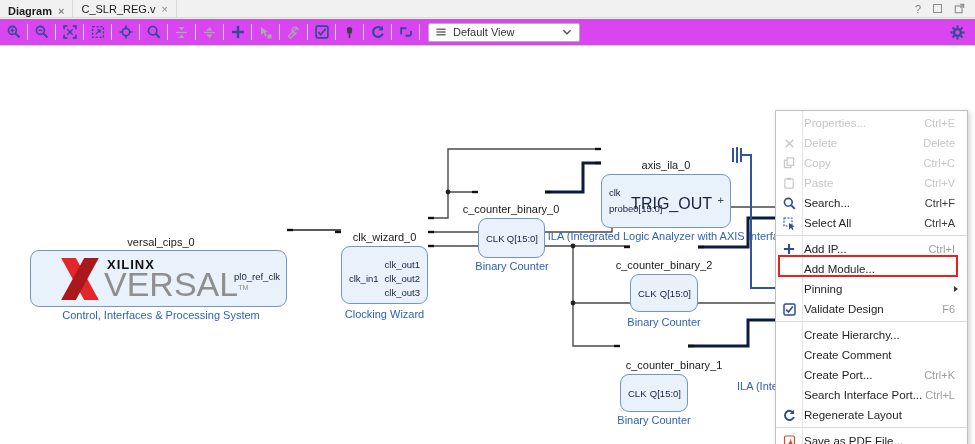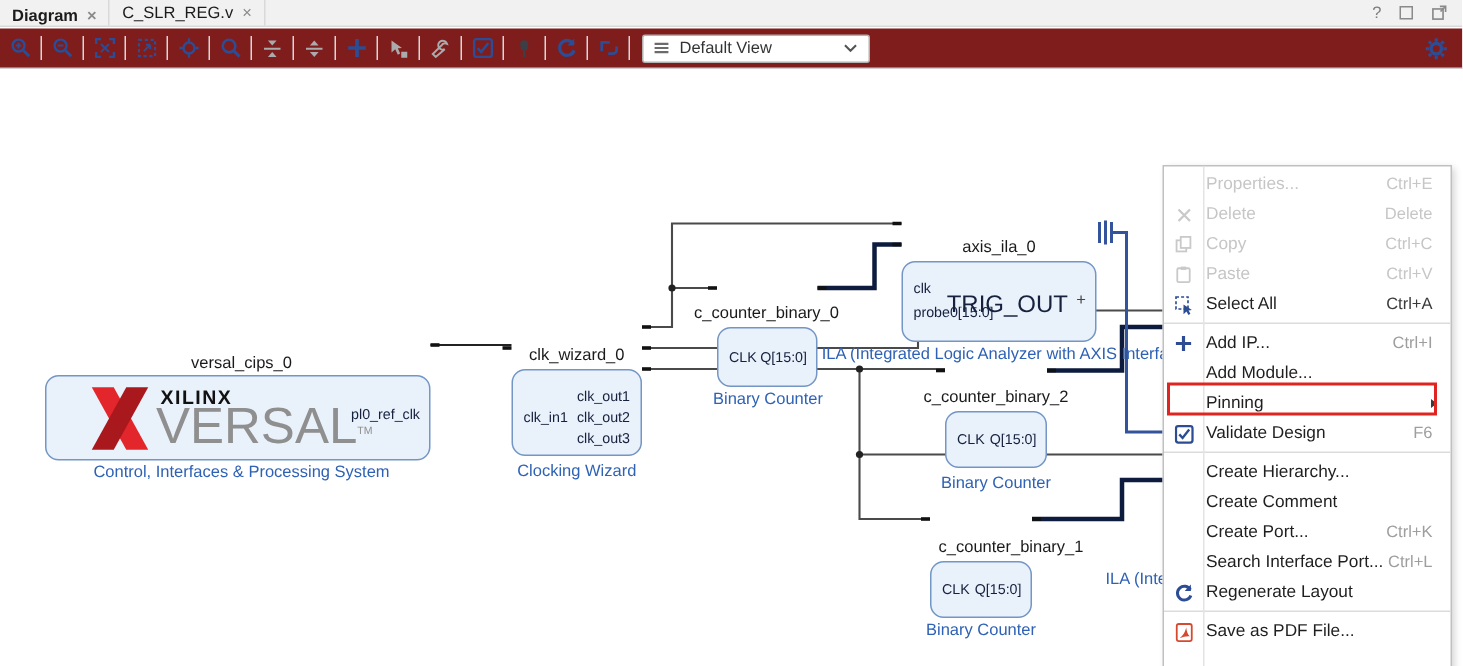--- a/index.html
+++ b/index.html
@@ -8,21 +8,21 @@
 
   
   .tabbar { position:absolute; left:0; top:0; width:975px; height:18px; background:#f1f1f1; border-bottom:1px solid #d9d9d9; display:flex; align-items:center; }
   .tab { display:flex; align-items:center; gap:6px; padding:0 8px; height:100%; border-right:1px solid #d9d9d9; font-size:11px; color:#1b1b1b; }
   .tab.active { font-weight:bold;align-items:flex-end; }
   .tab .x { color:#8a8a8a; font-size:11px; cursor:pointer; }
   .tabbar-right { margin-left:auto; display:flex; align-items:center; gap:12px; padding-right:10px; color:#7d7d7d; font-size:11px; }
   .winbox { display:inline-block; width:9px; height:9px; border:1px solid #8a8a8a; }
 
   
-  .toolbar { position:absolute; left:0; top:19px; width:975px; height:27px; background:#7f1d1d; border-bottom:1px solid #d0d0d0; display:flex; align-items:center; }
+  .toolbar { position:absolute; left:0; top:19px; width:975px; height:27px; background:#d946ef; border-bottom:1px solid #d0d0d0; display:flex; align-items:center; }
   .tbtn { width:27px; height:22px; display:flex; align-items:center; justify-content:center; }
   .tsep { width:1px; height:16px; background:#d8d8d8; }
   .ic { display:block; }
   .blue { color:#2c4c94; }
   .gray { color:#a9abad; }
   .dark { color:#3c3f46; }
   .viewsel { margin-left:8px; width:152px; height:19px; border:1px solid #b2b2b2; border-radius:2px; background:#fff; display:flex; align-items:center; gap:6px; padding:0 6px; font-size:11px; color:#333; }
   .viewsel .chev { margin-left:auto; }
   .tb-right { margin-left:auto; padding-right:10px; }
 
@@ -420,20 +420,29 @@
           <svg class="ic" width="12" height="12" style="color:#c9c9c9">
             <use href="#s-paste"></use>
           </svg>
         </span>
       <span class="mlabel">Paste</span>
       <span class="mshort">Ctrl+V</span>
     </div>
     <div class="mrow">
       <span class="mico">
           <svg class="ic blue" width="13" height="13">
+            <use href="#s-mag"></use>
+          </svg>
+        </span>
+      <span class="mlabel">Search...</span>
+      <span class="mshort strong">Ctrl+F</span>
+    </div>
+    <div class="mrow">
+      <span class="mico">
+          <svg class="ic blue" width="13" height="13">
             <use href="#s-selall"></use>
           </svg>
         </span>
       <span class="mlabel">Select All</span>
       <span class="mshort strong">Ctrl+A</span>
     </div>
     <div class="msep"></div>
     <div class="mrow">
       <span class="mico">
           <svg class="ic blue" width="12" height="12">

